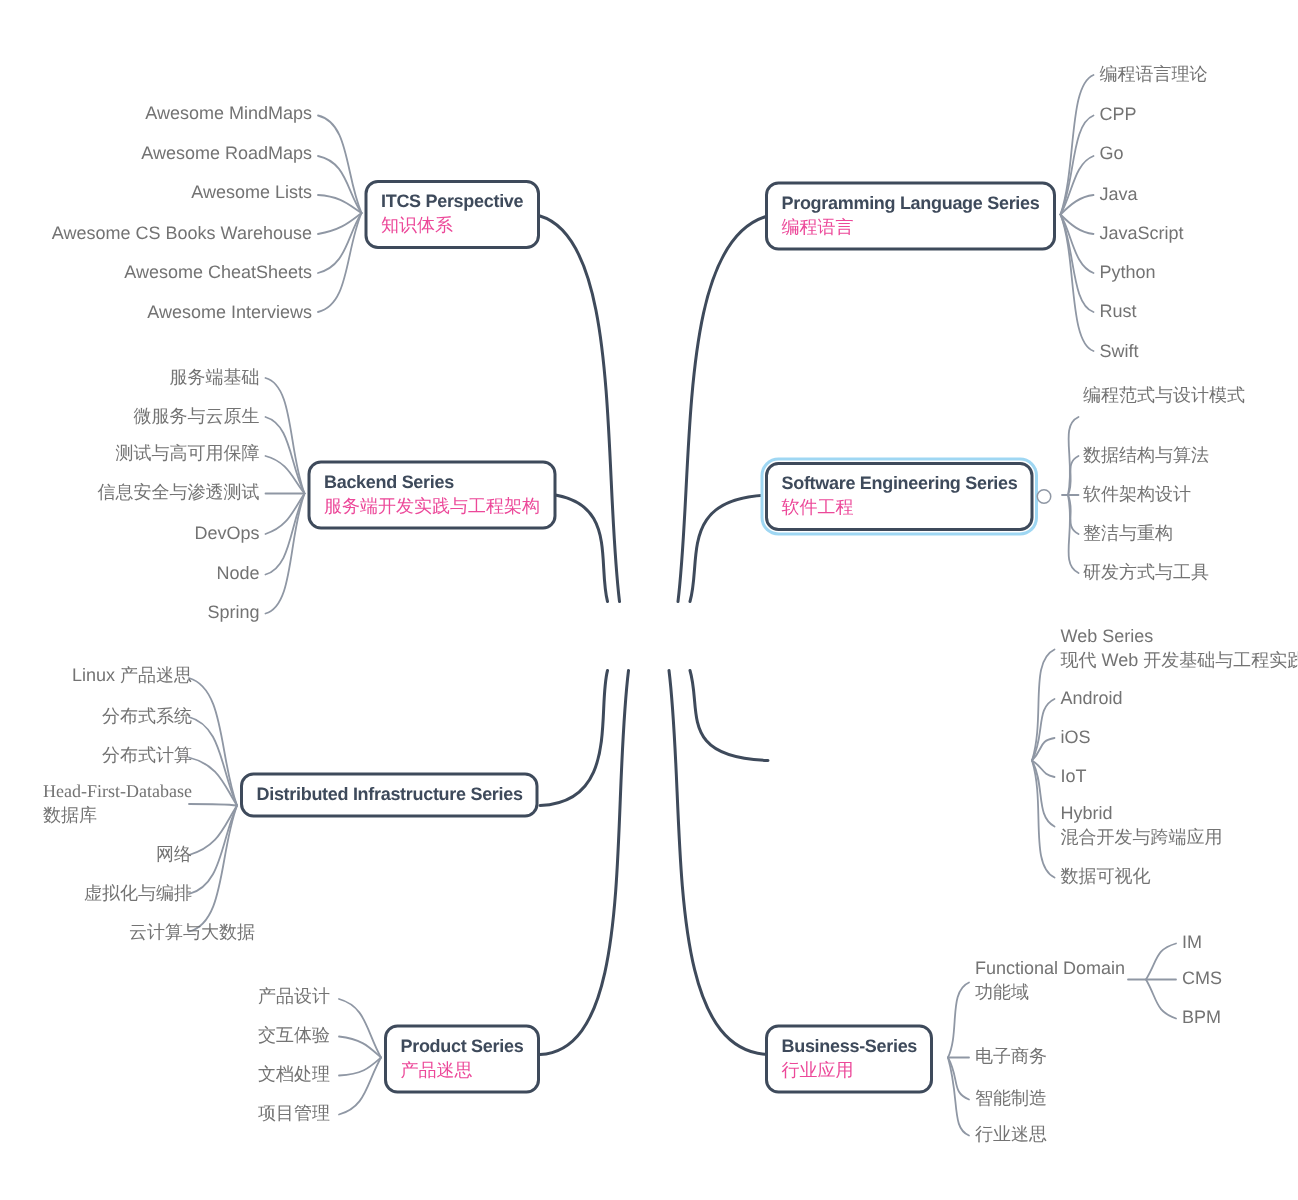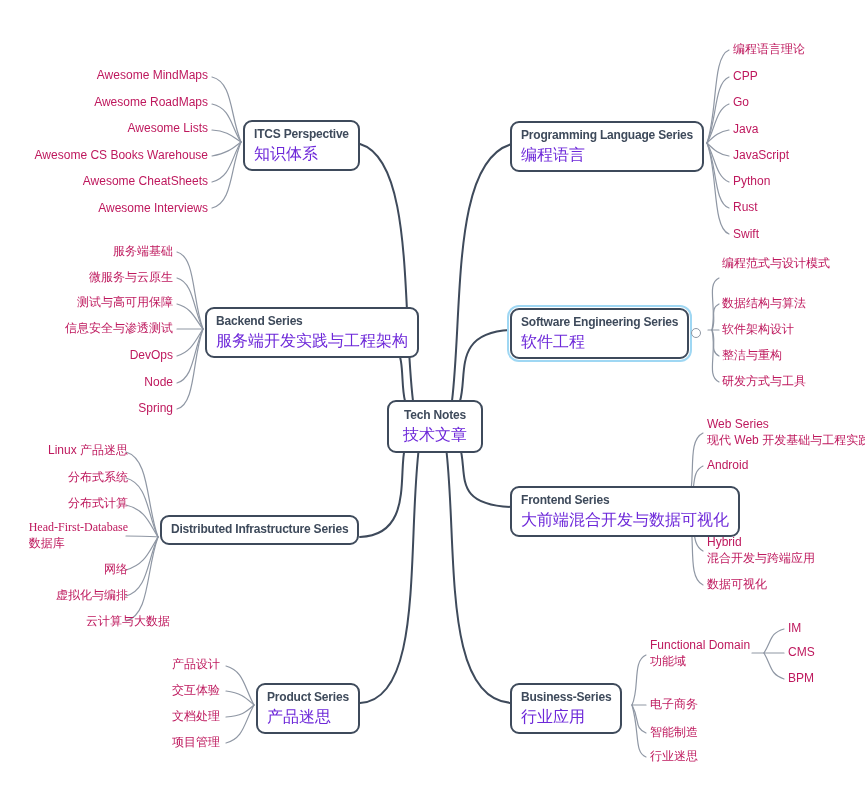--- a/index.html
+++ b/index.html
@@ -8,29 +8,29 @@
     font-family:"Liberation Sans","DejaVu Sans",sans-serif;
   }
   svg.wires{position:absolute;left:0;top:0;}
   .trunk path{fill:none;stroke:#3E4A5B;stroke-width:2;stroke-linecap:round;}
   .twig path{fill:none;stroke:#8F97A4;stroke-width:1.2;stroke-linecap:round;}
   .node{
     position:absolute;background:#fff;border:2px solid #3E4A5B;border-radius:9px;
     padding:5px 9px;white-space:nowrap;line-height:1.32;z-index:2;
   }
   .node .title{font-weight:700;font-size:12px;letter-spacing:-0.2px;color:#3E4A5B;}
-  .node .sub{font-size:16px;color:#6d28d9;}
+  .node .sub{font-size:12px;color:#ec4899;}
   .node.central{width:96px;text-align:center;padding:6px 2px;box-sizing:border-box;}
   .node.selected{box-shadow:0 0 0 1px #fff,0 0 0 3px #9FD7F3;}
   .handle{
     position:absolute;right:-14px;top:50%;transform:translateY(-50%);
     width:8px;height:8px;border:1.5px solid #8F97A4;border-radius:50%;background:#fff;
   }
   .leaf{
-    position:absolute;transform:translateY(-50%);font-size:12px;color:#be185d;
+    position:absolute;transform:translateY(-50%);font-size:12px;color:#737373;
     white-space:nowrap;line-height:1.32;z-index:1;
   }
   .leaf.anchor-right{text-align:right;}
   .leaf.two span{display:block;}
   .leaf.anchor-right.two{text-align:left;}
 </style>
 </head>
 <body>
 
 <div class="canvas">
@@ -102,24 +102,20 @@
       <path d="M632,705 L646,705"></path>
       <path d="M632,705 C640,720 634,728 646,733"></path>
       <path d="M632,705 C640,734 634,752 646,757"></path>
 
       <path d="M752,653 L784,653"></path>
       <path d="M764,653 C772,640 770,633 784,629"></path>
       <path d="M764,653 C772,667 770,674 784,679"></path>
     </g>
   </svg>
 
-  <div class="node central" style="left:387px;top:400px;">
-    <div class="title">Tech Notes</div>
-    <div class="sub">技术文章</div>
-  </div>
 
   <div class="node" style="left:243px;top:120px;">
     <div class="title">ITCS Perspective</div>
     <div class="sub">知识体系</div>
   </div>
   <div class="node" style="left:205px;top:307px;">
     <div class="title">Backend Series</div>
     <div class="sub">服务端开发实践与工程架构</div>
   </div>
   <div class="node" style="left:160px;top:515px;">
@@ -130,24 +126,20 @@
     <div class="sub">产品迷思</div>
   </div>
   <div class="node selected" style="left:510px;top:308px;">
     <div class="title">Software Engineering Series</div>
     <div class="sub">软件工程</div>
     <span class="handle"></span>
   </div>
   <div class="node" style="left:510px;top:121px;">
     <div class="title">Programming Language Series</div>
     <div class="sub">编程语言</div>
-  </div>
-  <div class="node" style="left:510px;top:486px;">
-    <div class="title">Frontend Series</div>
-    <div class="sub">大前端混合开发与数据可视化</div>
   </div>
   <div class="node" style="left:510px;top:683px;">
     <div class="title">Business-Series</div>
     <div class="sub">行业应用</div>
   </div>
 
   <div class="leaf anchor-right" style="right:657px;top:76px;">Awesome MindMaps</div>
   <div class="leaf anchor-right" style="right:657px;top:103px;">Awesome RoadMaps</div>
   <div class="leaf anchor-right" style="right:657px;top:129px;">Awesome Lists</div>
   <div class="leaf anchor-right" style="right:657px;top:156px;">Awesome CS Books Warehouse</div>

